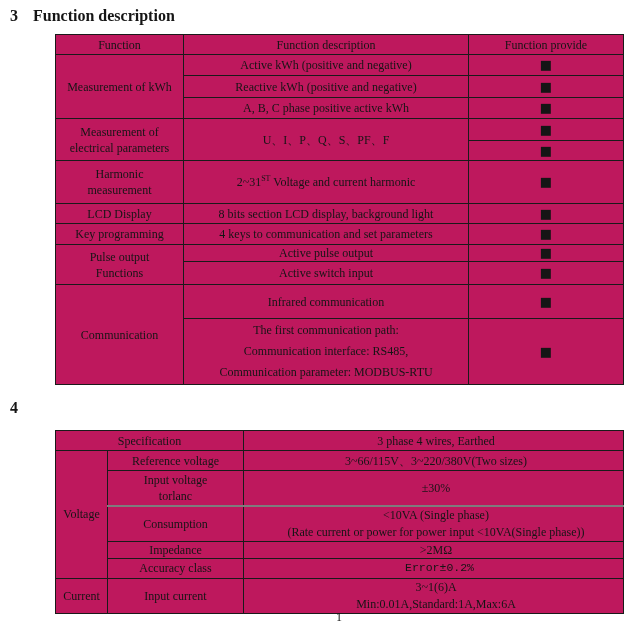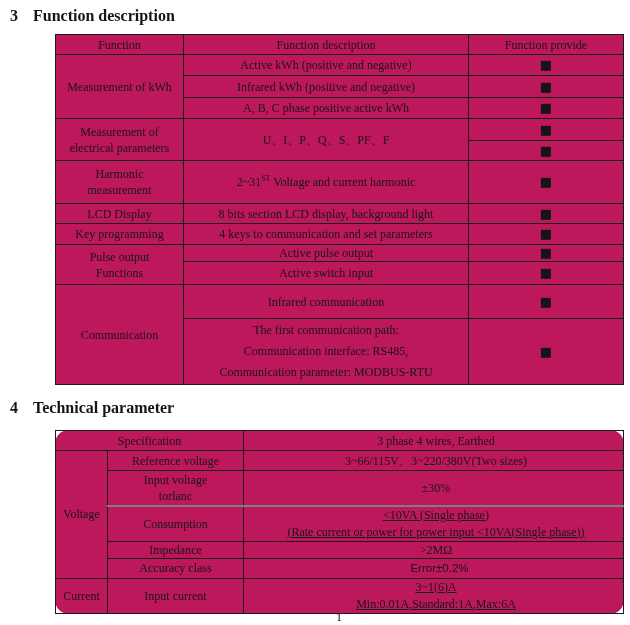--- a/index.html
+++ b/index.html
@@ -8,28 +8,28 @@
   .page {
     position:relative; width:630px; height:625px; background:#ffffff;
     font-family:"Liberation Serif","DejaVu Serif",serif; color:#151515;
   }
   .heading { position:absolute; left:10px; font-weight:bold; font-size:16px; display:flex; align-items:baseline; }
   .heading .num { display:inline-block; min-width:23px; }
   table { position:absolute; left:55px; border-collapse:collapse; table-layout:fixed; background:#be185d; }
   td { border:1px solid #1a1a1a; text-align:center; vertical-align:middle;
        font-size:12px; line-height:16px; padding:0 2px; }
   .t1 { top:34px; width:568px; }
-  .t2 { top:430px; width:568px;border-radius:14px; }
+  .t2 { top:430px; width:568px; }
   .mark { font-family:"DejaVu Sans","Liberation Sans",sans-serif; font-size:13px; }
   sup.ord { font-size:8px; vertical-align:super; line-height:0;text-align:center; }
   .t1 .comm3 { line-height:21px; }
   .t2 .val { text-align:center; padding-left:7px; }
-  .t2 .val.sansfont { padding-left:14px; font-family:Liberation Sans, sans-serif; font-size:11.5px; }
+  .t2 .val.sansfont { padding-left:14px; font-family:Liberation Mono, monospace; font-size:11.5px; }
   .t2 tr.grayline > td { border-top:2px solid #7d7d7d; }
-  .t2 .twoline { line-height:17px;text-decoration:underline; }
+  .t2 .twoline { line-height:17px; }
   .pageno { position:absolute; left:55px; top:610px; width:568px; text-align:center; font-size:12px; }
 </style>
 </head>
 <body>
 
 <div class="page">
 
   <div class="heading" style="top:7px;">
     <span class="num">3</span>
     <span>Function description</span>
@@ -46,21 +46,21 @@
         <td>Function</td>
         <td>Function description</td>
         <td>Function provide</td>
       </tr>
       <tr style="height:21px">
         <td rowspan="3">Measurement of kWh</td>
         <td>Active kWh (positive and negative)</td>
         <td class="mark">■</td>
       </tr>
       <tr style="height:22px">
-        <td>Infrared kWh (positive and negative)</td>
+        <td>Reactive kWh (positive and negative)</td>
         <td class="mark">■</td>
       </tr>
       <tr style="height:21px">
         <td>A, B, C phase positive active kWh</td>
         <td class="mark">■</td>
       </tr>
       <tr style="height:22px">
         <td rowspan="2">
           <div>Measurement of</div>
           <div>electrical parameters</div>
@@ -112,21 +112,20 @@
           <div>Communication interface: RS485,</div>
           <div>Communication parameter: MODBUS-RTU</div>
         </td>
         <td class="mark">■</td>
       </tr>
     </tbody>
   </table>
 
   <div class="heading" style="top:399px;">
     <span class="num">4</span>
-    <span>Technical parameter</span>
   </div>
 
   <table class="t2">
     <colgroup>
         <col style="width:52px">
         <col style="width:136px">
         <col style="width:380px">
       </colgroup>
     <tbody>
       <tr style="height:20px">

